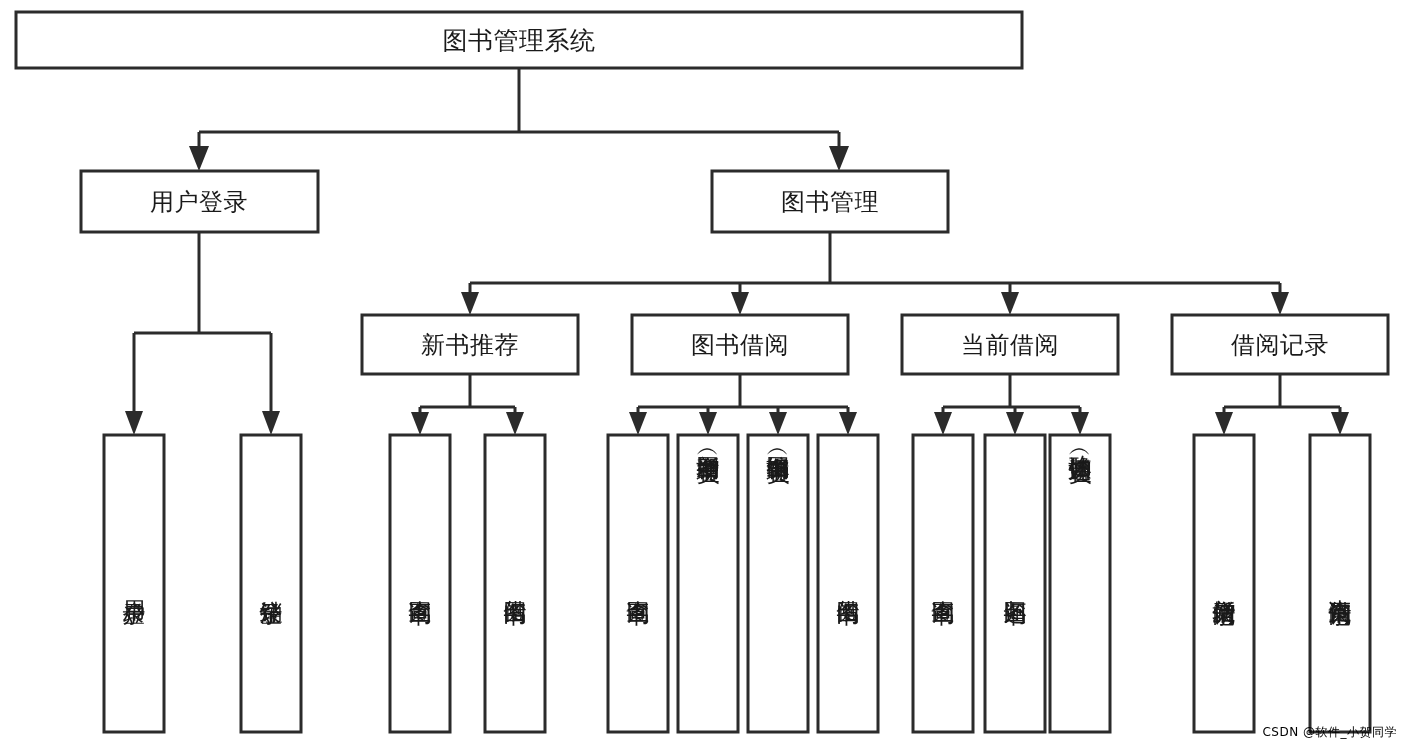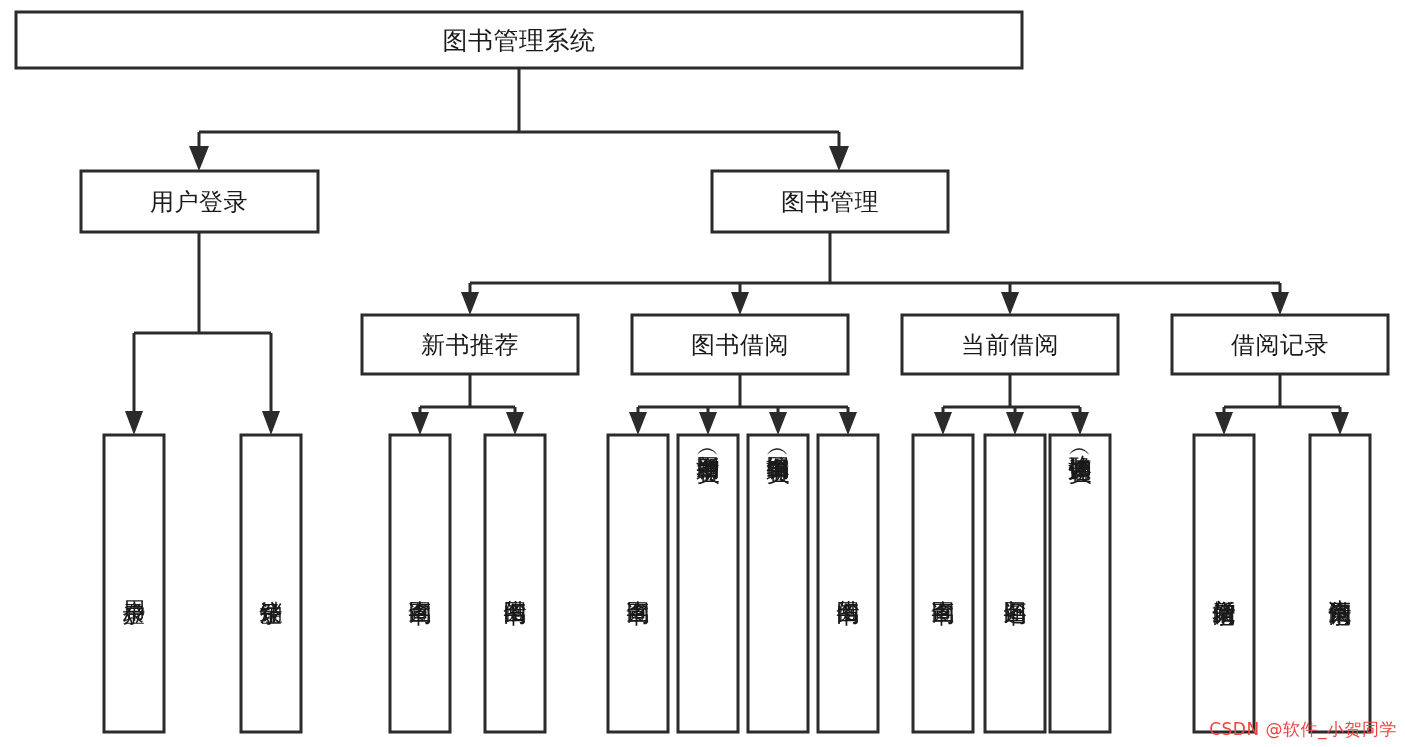--- a/index.html
+++ b/index.html
@@ -65,22 +65,22 @@
     line-height: 1.18;
     color: #1a1a1a;
     white-space: nowrap;
     letter-spacing: 1px;
   }
   .watermark {
     position: absolute;
     right: 8px;
     bottom: 6px;
     font-family: "DejaVu Sans", "Liberation Sans", sans-serif;
-    font-size: 17px;
-    color: #ef4444;
+    font-size: 12px;
+    color: #000000;
     letter-spacing: 0.5px;
     white-space: nowrap;
   }
 </style>
 </head>
 <body>
 
 <div id="diagram-root">
 
   <svg class="diagram" viewBox="0 0 1405 747" xmlns="http://www.w3.org/2000/svg">

